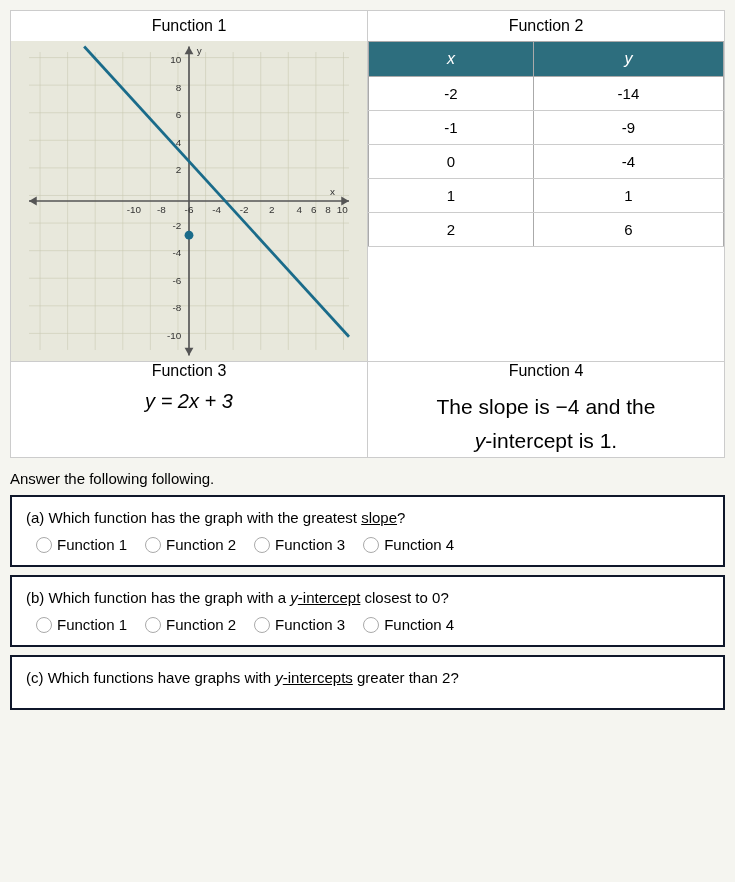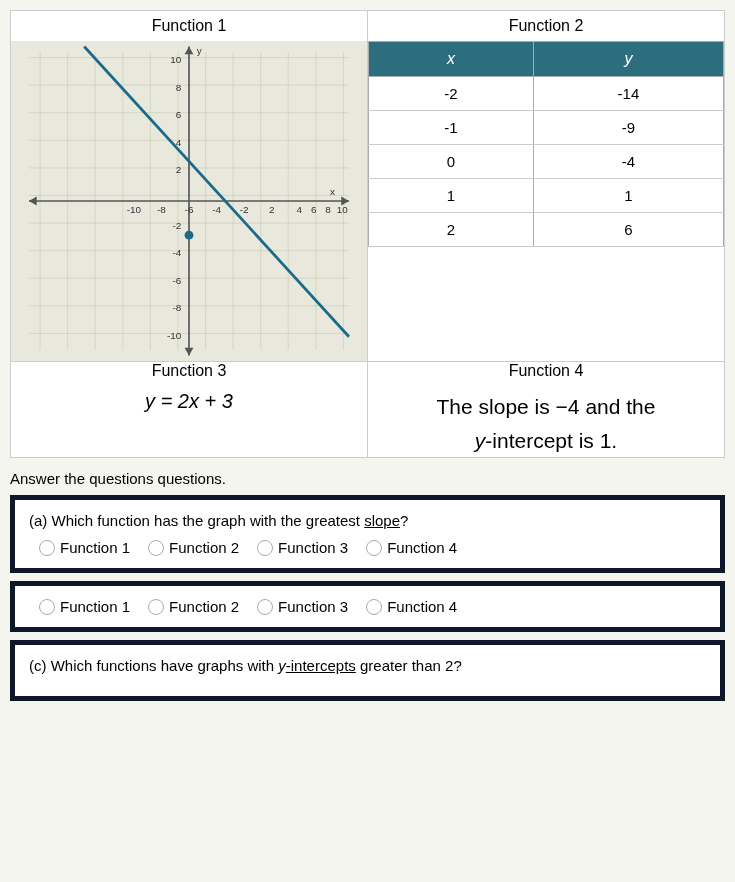--- a/index.html
+++ b/index.html
@@ -111,21 +111,21 @@
       line-height: 1.6;
     }
 
     
     .questions-label {
       font-size: 15px;
       margin-bottom: 8px;
     }
 
     .question-box {
-      border: 5px solid #0f172a;
+      border: 2px solid #0f172a;
       background: white;
       margin-bottom: 8px;
       padding: 12px 14px;
     }
 
     .question-text {
       font-size: 15px;
       margin-bottom: 10px;
     }
 
@@ -302,21 +302,21 @@
         <div class="function-label">Function 4</div>
         <div class="function-desc">
           The slope is −4 and the<br>
           <i>y</i>-intercept is 1.
         </div>
       </td>
     </tr>
   </tbody>
 </table>
 
-<p class="questions-label">Answer the questions questions.</p>
+<p class="questions-label">Answer the following following.</p>
 
 <div class="question-box">
   <p class="question-text">
     (a) Which function has the graph with the greatest <u>slope</u>?
   </p>
   <div class="radio-group">
     <label class="radio-option">
       <span class="radio-circle"></span>
       <span>Function 1</span>
     </label>
@@ -329,20 +329,23 @@
       <span>Function 3</span>
     </label>
     <label class="radio-option">
       <span class="radio-circle"></span>
       <span>Function 4</span>
     </label>
   </div>
 </div>
 
 <div class="question-box">
+  <p class="question-text">
+    (b) Which function has the graph with a <i>y</i><u>-intercept</u> closest to 0?
+  </p>
   <div class="radio-group">
     <label class="radio-option">
       <span class="radio-circle"></span>
       <span>Function 1</span>
     </label>
     <label class="radio-option">
       <span class="radio-circle"></span>
       <span>Function 2</span>
     </label>
     <label class="radio-option">

